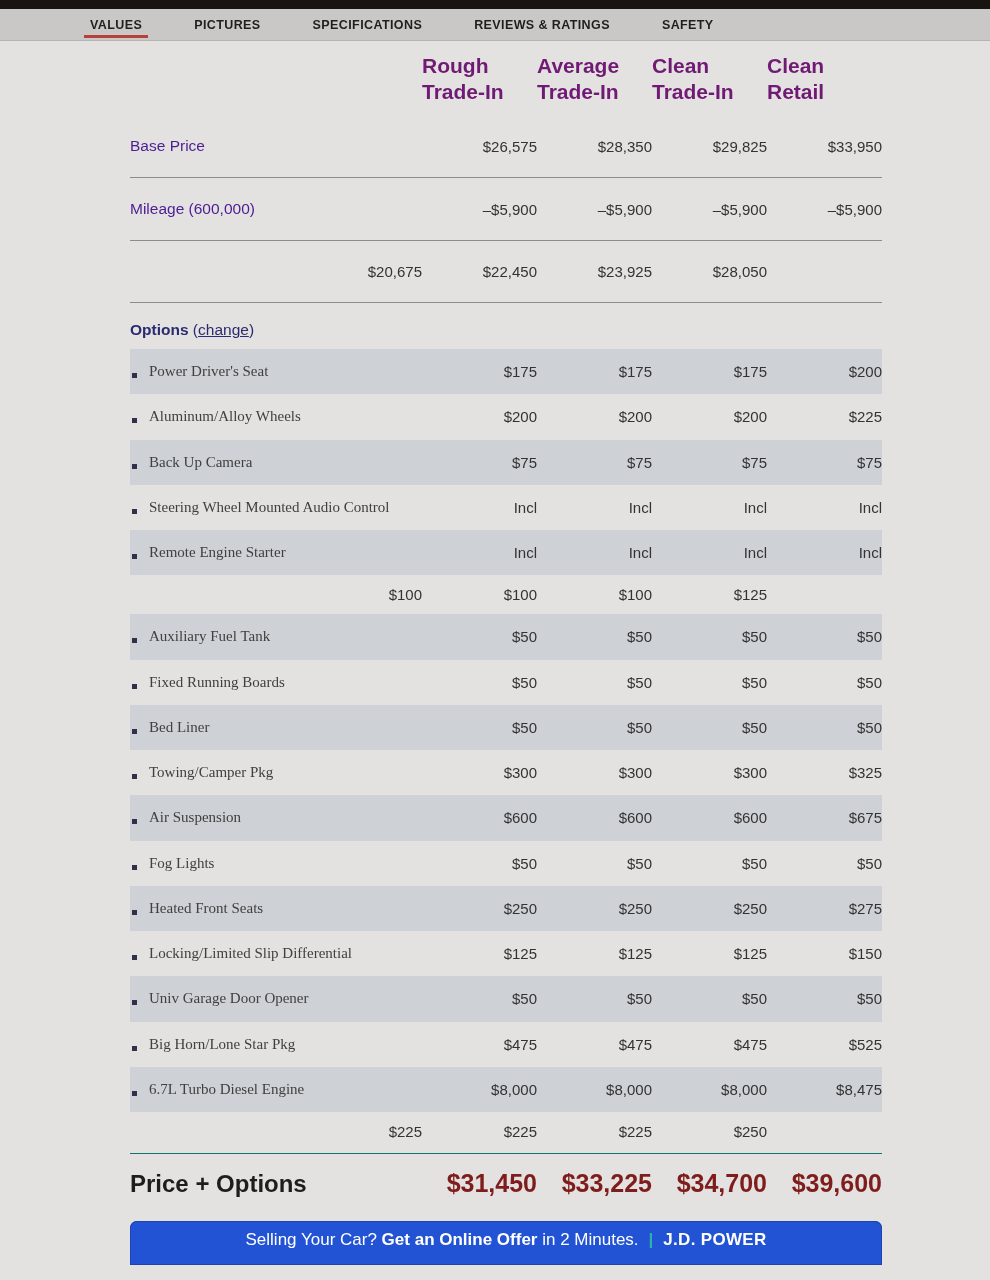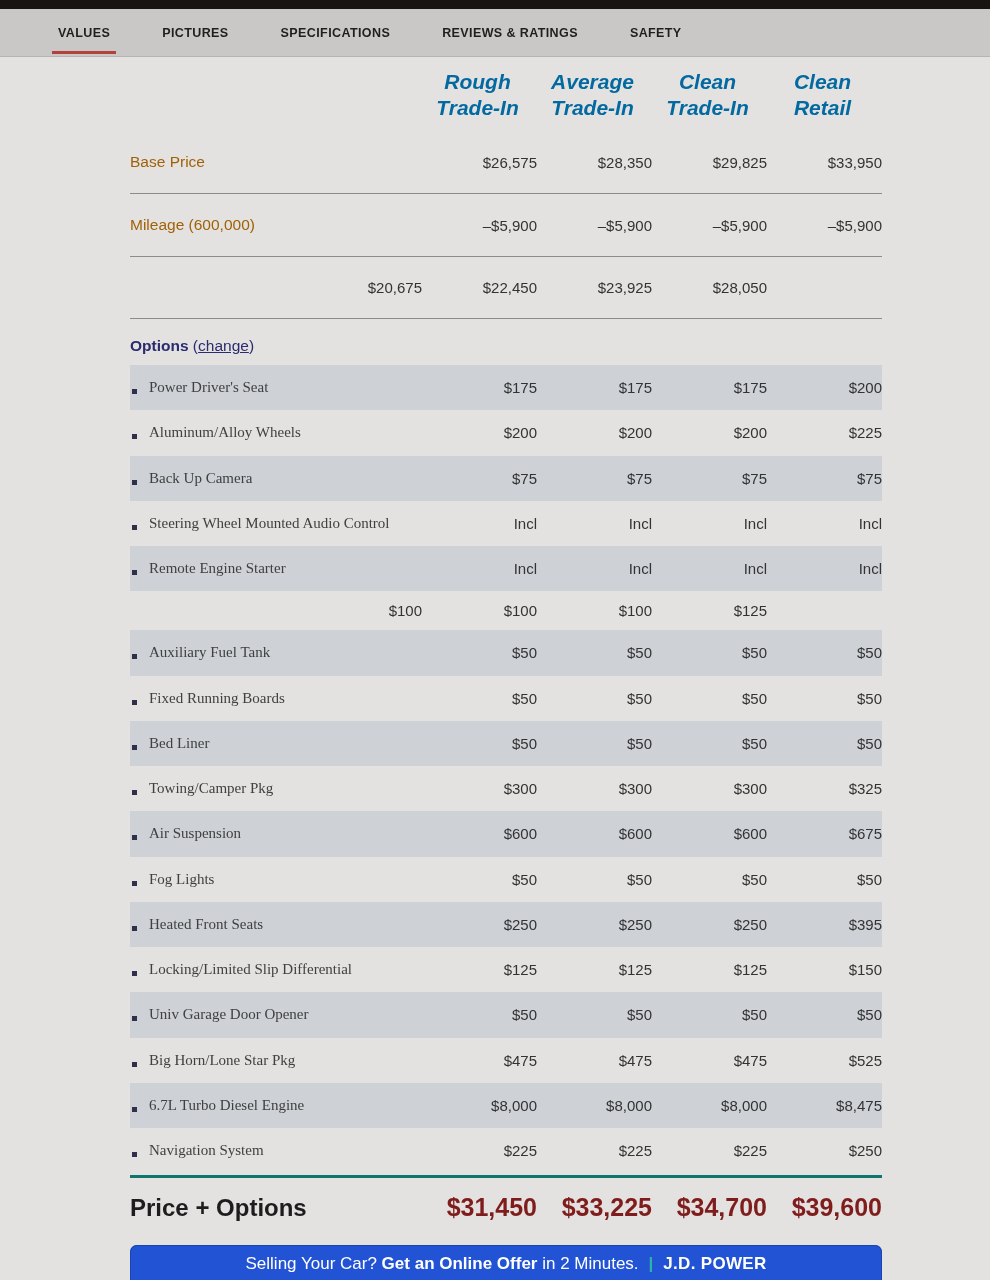--- a/index.html
+++ b/index.html
@@ -4,61 +4,61 @@
 <style>
   * { margin:0; padding:0; box-sizing:border-box; }
   html,body { width:990px; height:1280px; overflow:hidden; }
   body {
     font-family: "Liberation Sans", sans-serif;
     background:#e3e2e0;
     color:#2d2d2d;
   }
   .top-strip { height:9px; background:#181412; }
   .tabbar {
-    height:48px; background:#c9c8c6;
+    height:32px; background:#c9c8c6;
     display:flex; align-items:center;
-    padding-left:58px; gap:52px;
+    padding-left:90px; gap:52px;
     border-bottom:1px solid #b5b4b2;
   }
   .tab {
     position:relative; height:100%;
     display:flex; align-items:center;
     font-size:12.5px; font-weight:bold; letter-spacing:.4px;
     color:#1f1f1f; cursor:pointer; white-space:nowrap;
   }
   .tab.active::after {
     content:""; position:absolute; left:-6px; right:-6px; bottom:2px;
     height:3px; background:var(--accent-red);
   }
   .content { padding:0 108px 0 130px; }
   .tbl { width:752px; }
   .row { display:grid; grid-template-columns:292px repeat(4,115px); align-items:center; }
   .hdr-row { padding:12px 0 10px; align-items:end; }
   .hdr-cell {
-    text-align:center; font-weight:bold; font-size:21px; line-height:26px;
-    color:#0369a1; padding-right:4px;font-style:italic;
+    font-weight:bold; font-size:21px; line-height:26px;
+    color:#701a75; padding-right:4px;
   }
   .base-row { border-bottom:1px solid #8d8c8a; }
   .base-row .cell { padding:22px 0; }
-  .lbl { font-size:15.5px; color:#a16207; }
+  .lbl { font-size:15.5px; color:#4c1d95; }
   .val { text-align:right; font-size:15px; color:#333; padding-right:8px; }
   .options-hdr { margin:18px 0 10px; font-size:15.5px; }
   .options-title { font-weight:bold; color:var(--link-navy); }
   .options-link { color:var(--link-navy); cursor:pointer; }
   .options-link .u { text-decoration:underline; }
   .opt-row .cell { padding:11px 0; }
   .opt-row:nth-child(odd) { background:#ced1d6; }
   .opt-lbl { display:flex; align-items:center; font-size:15px; color:#404040; padding-left:4px;font-family:Liberation Serif, serif; }
   .bullet {
     flex:0 0 auto; width:5px; height:5px; background:#30304a;
     margin:8px 12px 0 2px;
   }
   .opt-lbl .txt { max-width:242px; line-height:1.55; }
   .total-row { border-top:1px solid #97969% }
-  .total-row { border-top:3px solid #0f766e; margin-top:2px; }
+  .total-row { border-top:1px solid #0f766e; margin-top:2px; }
   .total-row .cell { padding:15px 0 16px; }
   .total-lbl { font-size:24px; font-weight:bold; color:#1d1d1d; }
   .total-val { font-size:25px; font-weight:bold; color:#7f1d1d; text-align:right; padding-right:6px; }
   .banner {
     margin-top:7px; width:752px; height:44px;
     background:var(--banner-bg);
     border-radius:7px 7px 0 0;
     display:flex; align-items:flex-start; justify-content:center;
     padding-top:9px;
     color:#ffffff; font-size:17px; cursor:pointer;
@@ -249,21 +249,21 @@
           <div class="cell val">$50</div>
         </div>
         <div class="row opt-row">
           <div class="cell opt-lbl">
             <span class="bullet"></span>
             <span class="txt">Heated Front Seats</span>
           </div>
           <div class="cell val">$250</div>
           <div class="cell val">$250</div>
           <div class="cell val">$250</div>
-          <div class="cell val">$395</div>
+          <div class="cell val">$275</div>
         </div>
         <div class="row opt-row">
           <div class="cell opt-lbl">
             <span class="bullet"></span>
             <span class="txt">Locking/Limited Slip Differential</span>
           </div>
           <div class="cell val">$125</div>
           <div class="cell val">$125</div>
           <div class="cell val">$125</div>
           <div class="cell val">$150</div>
@@ -292,24 +292,20 @@
           <div class="cell opt-lbl">
             <span class="bullet"></span>
             <span class="txt">6.7L Turbo Diesel Engine</span>
           </div>
           <div class="cell val">$8,000</div>
           <div class="cell val">$8,000</div>
           <div class="cell val">$8,000</div>
           <div class="cell val">$8,475</div>
         </div>
         <div class="row opt-row">
-          <div class="cell opt-lbl">
-            <span class="bullet"></span>
-            <span class="txt">Navigation System</span>
-          </div>
           <div class="cell val">$225</div>
           <div class="cell val">$225</div>
           <div class="cell val">$225</div>
           <div class="cell val">$250</div>
         </div>
       </div>
 
     <div class="row total-row" id="total-row">
       <div class="cell total-lbl">Price + Options</div>
     <div class="cell total-val">$31,450</div>

